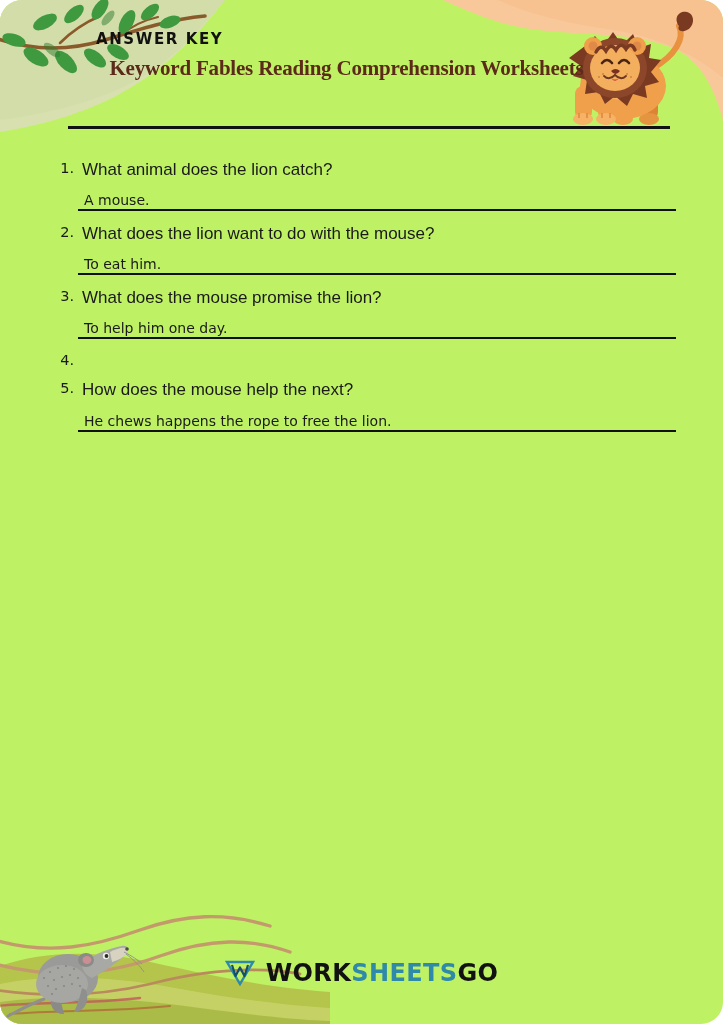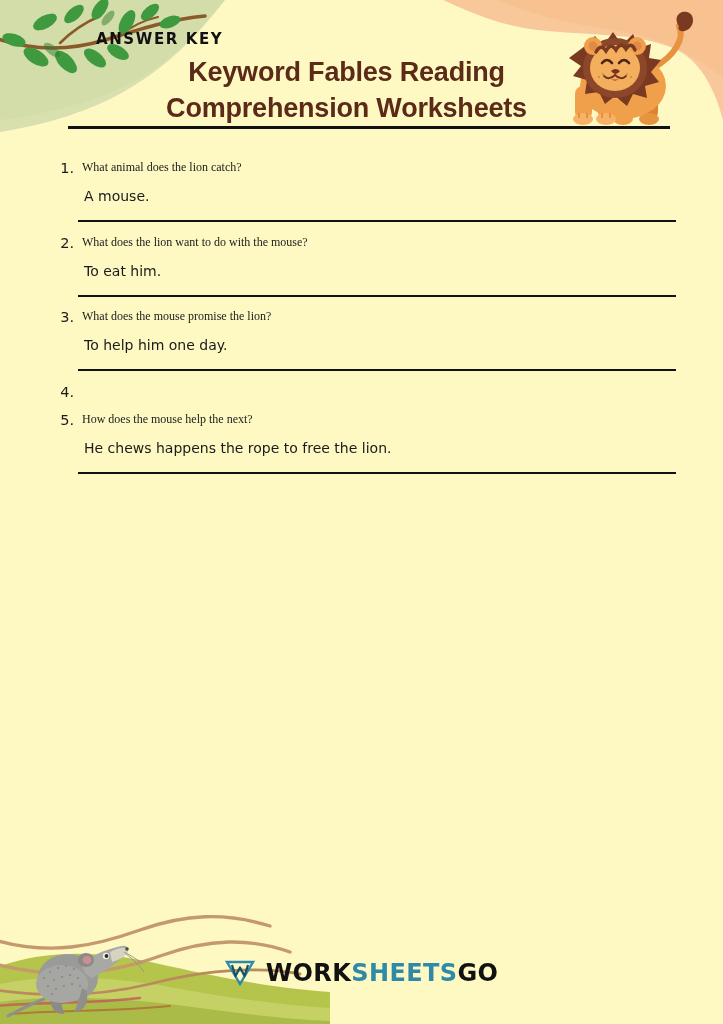--- a/index.html
+++ b/index.html
@@ -2,21 +2,21 @@
 <html><head>
 <meta charset="utf-8">
 <style>
   * { margin:0; padding:0; box-sizing:border-box; }
   html, body {
     width:723px; height:1024px;
     background:#ffffff;
     font-family:"Liberation Sans", sans-serif;
     overflow:hidden;
   }
-  .page { position:relative; width:723px; height:1024px; background:#fef9c3; overflow:hidden; }
+  .page { position:relative; width:723px; height:1024px; background:#bef264; overflow:hidden;border-radius:22px; }
 
   
   .deco { position:absolute; pointer-events:none; }
   #top-left-deco  { left:0; top:0; width:330px; height:150px; }
   #top-right-deco { right:0; top:0; width:400px; height:140px; }
   #bot-left-deco  { left:0; bottom:0; width:330px; height:130px; }
 
   
   .header { position:absolute; left:0; top:30px; width:723px; }
   .answer-key {
@@ -24,23 +24,23 @@
     font-size:15px;
     font-weight:bold;
     letter-spacing:1.6px;
     color:#111;
     font-family:"DejaVu Sans", sans-serif;
   }
   .title {
     margin-top:7px;
     padding:0 120px 0 90px;
     text-align:center;
-    font-family:Liberation Sans, sans-serif;
+    font-family:Liberation Serif, serif;
     font-weight:bold;
-    font-size:27px;
+    font-size:21px;
     line-height:1.33;
     letter-spacing:-0.2px;
     color:#5c2a18;
   }
   .title-rule {
     position:absolute; left:68px; top:126px;
     width:602px; height:3px; background:#111;
   }
 
   
@@ -50,31 +50,31 @@
   .q-num {
     width:27px; flex:0 0 27px;
     text-align:right;
     padding-right:8px;
     font-family:"DejaVu Sans", sans-serif;
     font-size:14.5px;
     color:#1a1a1a;
     margin-left:55px;
   }
   .q-text {
-    font-family:Liberation Serif, serif;
-    font-size:12px;
+    font-family:Liberation Sans, sans-serif;
+    font-size:17px;
     color:#1a1a1a;
     line-height:1.2;
   }
   .a-row {
     margin-left:78px;
     margin-right:47px;
     margin-top:11px;
     border-bottom:2.6px solid #111;
-    padding-bottom:15px;
+    padding-bottom:0;
   }
   .a-text {
     margin-left:6px;
     font-family:"DejaVu Sans", sans-serif;
     font-size:14px;
     color:#1a1a1a;
     line-height:1.2;
   }
 
   

